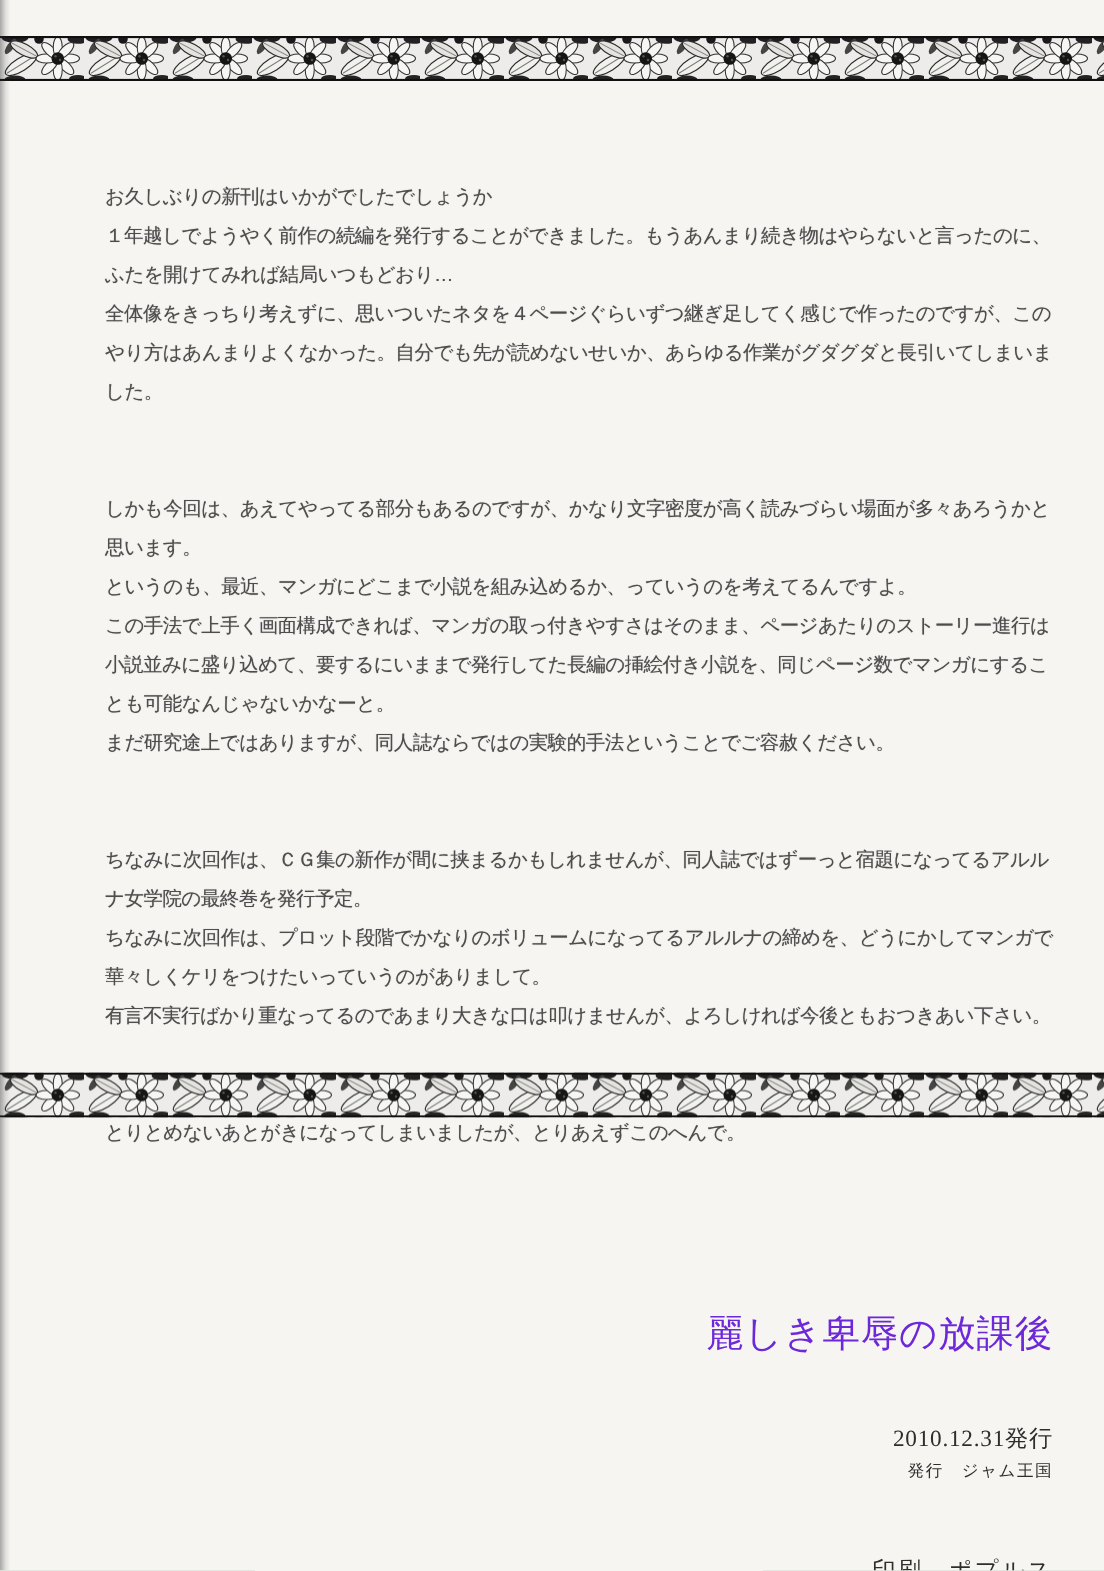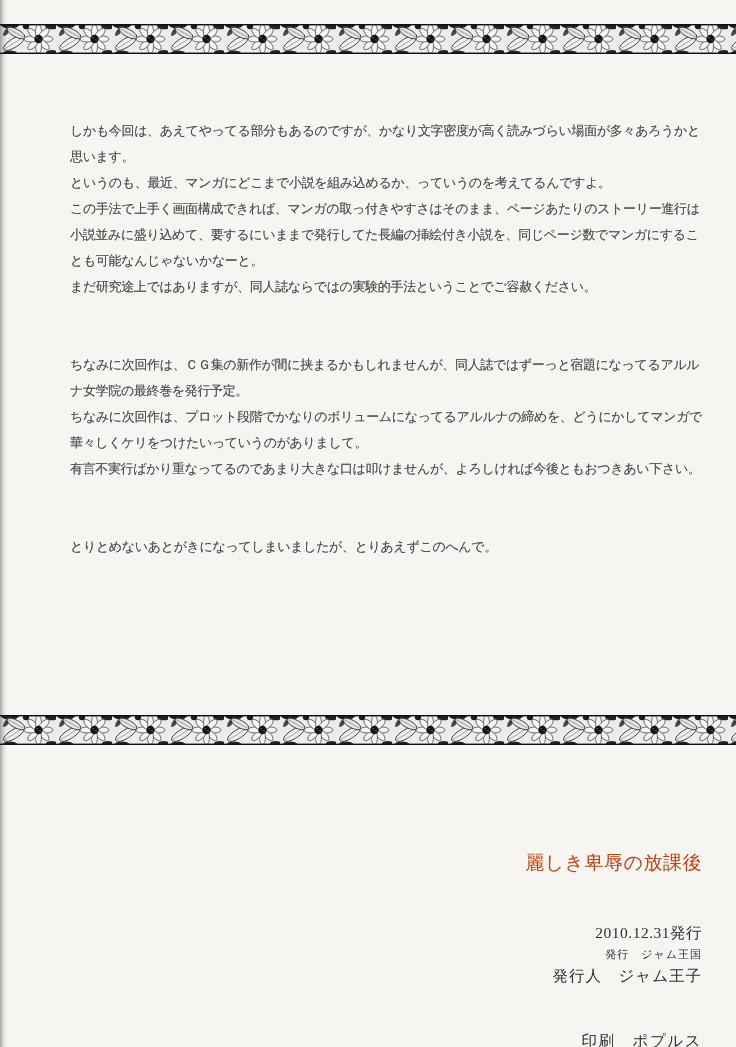--- a/index.html
+++ b/index.html
@@ -51,24 +51,25 @@
 
   .colophon {
     position: absolute;
     right: 34px;
     top: 849px;
     text-align: right;
     color: #2e2e2e;
     font-family: "Liberation Serif", "DejaVu Serif", serif;
   }
   .colophon .title {
-    font-size: 19px;
+    font-size: 25px;
     line-height: 28px;
     letter-spacing: 0.5px;
-    color: #c2410c;
+    color: #6d28d9;
+    margin-top: 27px;
   }
   .colophon .date  { font-size: 15.5px; line-height: 23px; letter-spacing: 0.5px; margin-top: 44px; }
   .colophon .pub   { font-size: 11px; line-height: 21px; letter-spacing: 1px; }
   .colophon .pers  { font-size: 15.5px; line-height: 21px; letter-spacing: 1px; }
   .colophon .spacer { height: 46px; }
   .colophon .printer { font-size: 15.5px; line-height: 21px; letter-spacing: 1.5px; font-family: Liberation Mono, monospace; }
 
   .page-number {
     position: absolute;
     right: 3px;
@@ -122,20 +123,26 @@
           <circle cx="40" cy="16" r="0.8" fill="#555555"></circle>
         </pattern>
       </defs>
       <rect x="0" y="0" width="736" height="30" fill="url(#fl1)"></rect>
       <rect x="0" y="0" width="736" height="1.4" fill="#101010"></rect>
       <rect x="0" y="28.6" width="736" height="1.4" fill="#101010"></rect>
     </svg>
   </div>
 
   <div class="afterword">
+    <p>お久しぶりの新刊はいかがでしたでしょうか
+１年越しでようやく前作の続編を発行することができました。もうあんまり続き物はやらないと言ったのに、
+ふたを開けてみれば結局いつもどおり…
+全体像をきっちり考えずに、思いついたネタを４ページぐらいずつ継ぎ足してく感じで作ったのですが、この
+やり方はあんまりよくなかった。自分でも先が読めないせいか、あらゆる作業がグダグダと長引いてしまいま
+した。</p>
     <p>しかも今回は、あえてやってる部分もあるのですが、かなり文字密度が高く読みづらい場面が多々あろうかと
 思います。
 というのも、最近、マンガにどこまで小説を組み込めるか、っていうのを考えてるんですよ。
 この手法で上手く画面構成できれば、マンガの取っ付きやすさはそのまま、ページあたりのストーリー進行は
 小説並みに盛り込めて、要するにいままで発行してた長編の挿絵付き小説を、同じページ数でマンガにするこ
 とも可能なんじゃないかなーと。
 まだ研究途上ではありますが、同人誌ならではの実験的手法ということでご容赦ください。</p>
     <p>ちなみに次回作は、ＣＧ集の新作が間に挟まるかもしれませんが、同人誌ではずーっと宿題になってるアルル
 ナ女学院の最終巻を発行予定。
 ちなみに次回作は、プロット段階でかなりのボリュームになってるアルルナの締めを、どうにかしてマンガで
@@ -183,20 +190,19 @@
       <rect x="0" y="0" width="736" height="30" fill="url(#fl2)"></rect>
       <rect x="0" y="0" width="736" height="1.4" fill="#101010"></rect>
       <rect x="0" y="28.6" width="736" height="1.4" fill="#101010"></rect>
     </svg>
   </div>
 
   <div class="colophon">
     <div class="title">麗しき卑辱の放課後</div>
     <div class="date">2010.12.31発行</div>
     <div class="pub">発行　ジャム王国</div>
-    <div class="pers">発行人　ジャム王子</div>
     <div class="spacer"></div>
     <div class="printer">印刷　ポプルス</div>
   </div>
 
   <div class="page-number">38</div>
 
 </div>
 
 </body></html>

